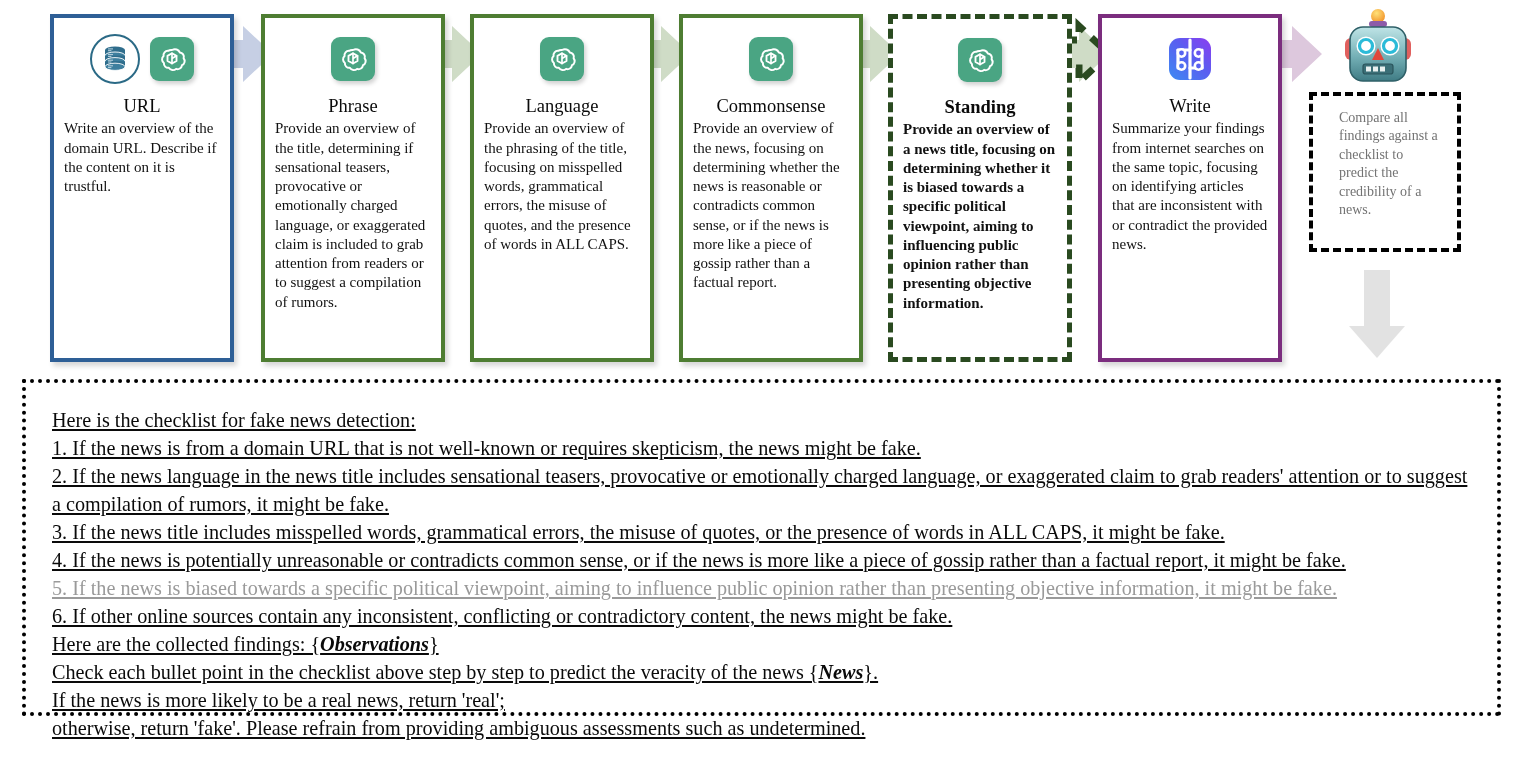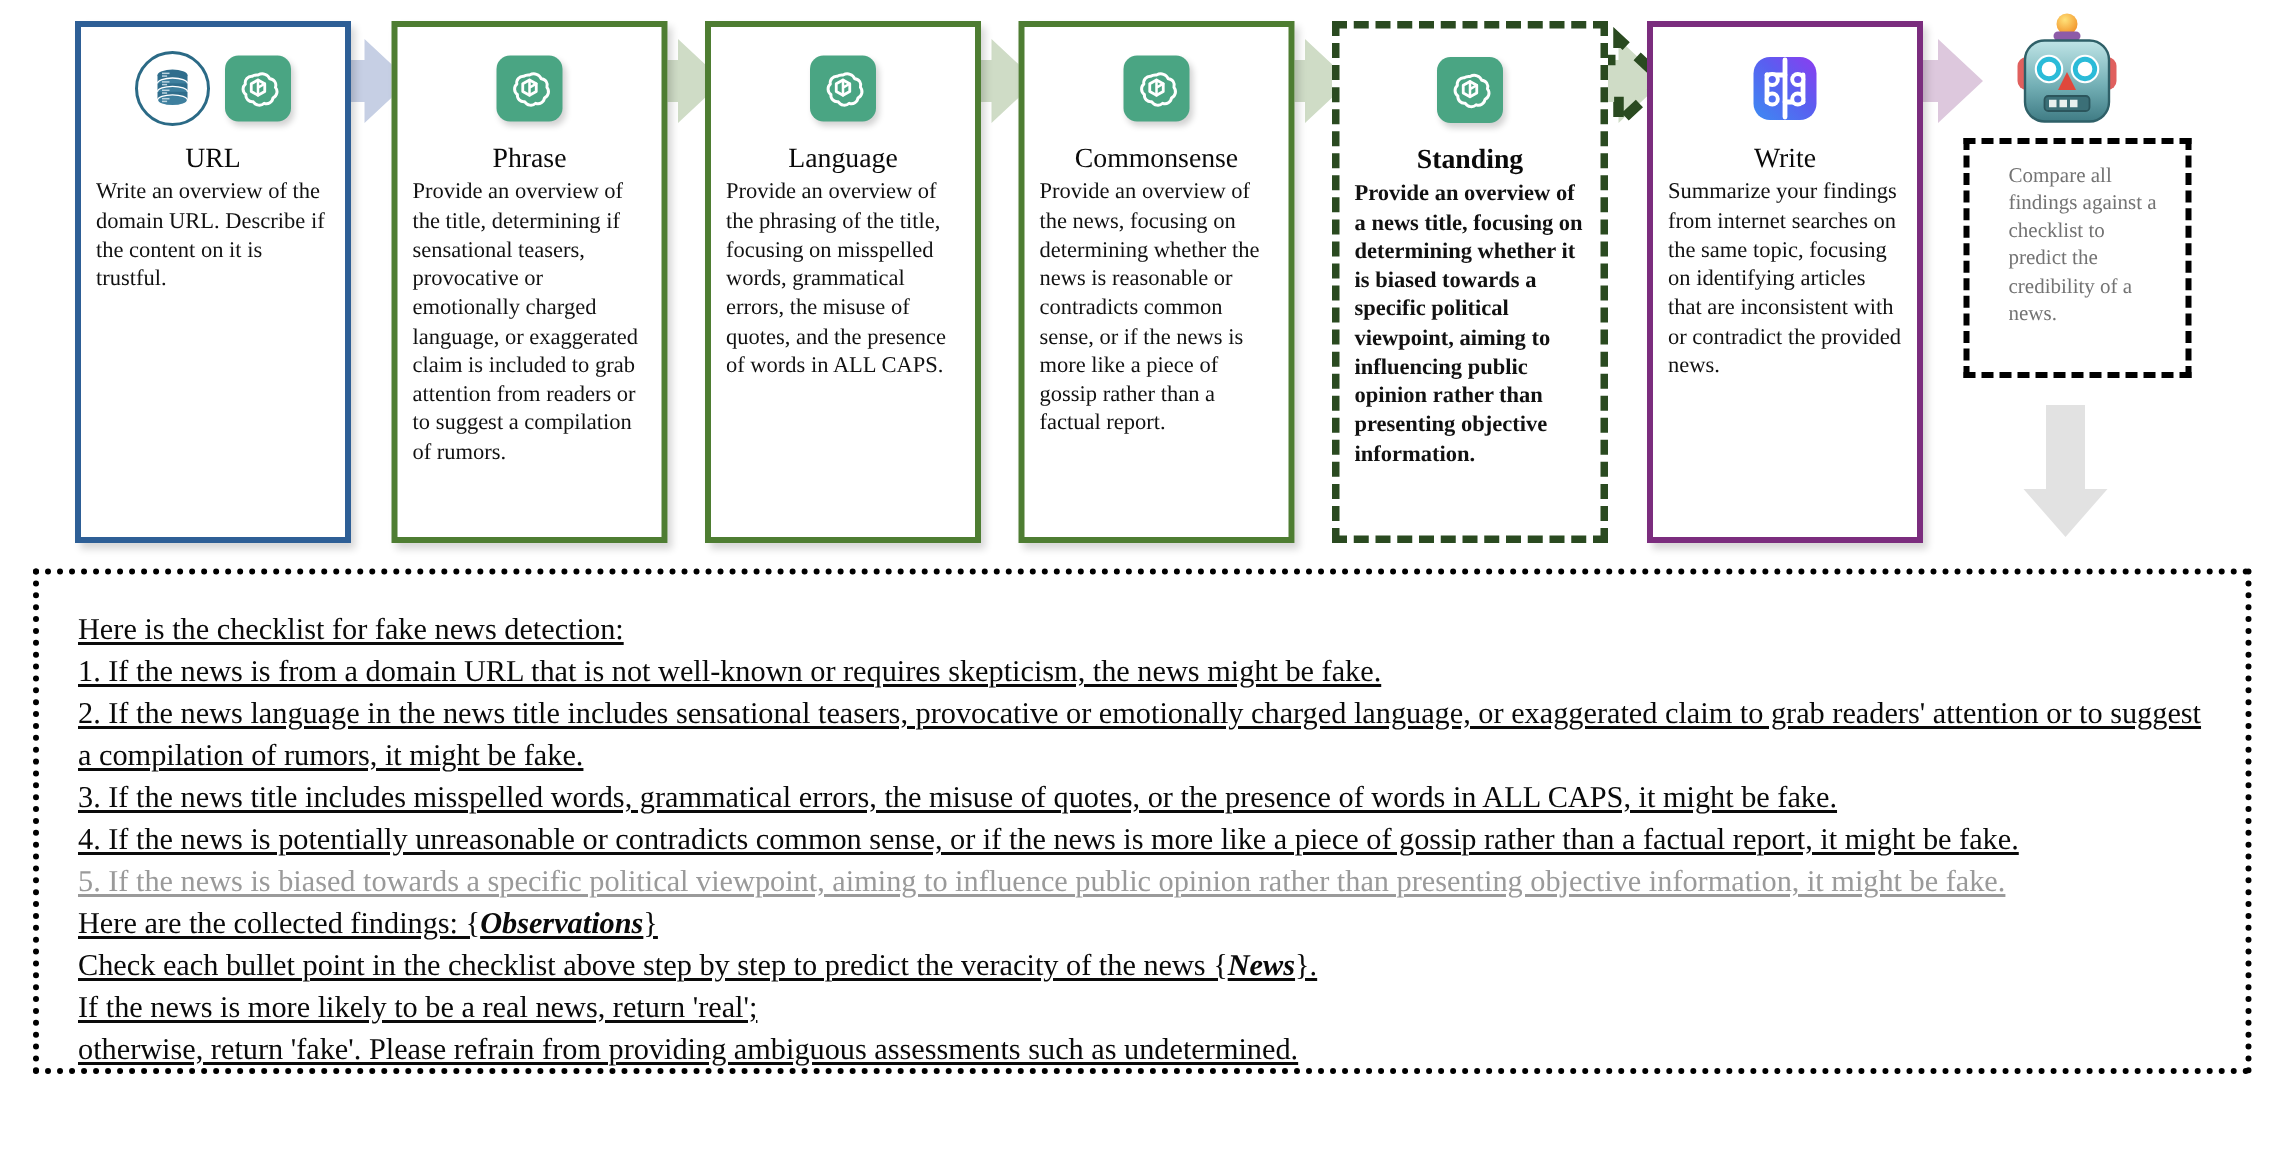--- a/index.html
+++ b/index.html
@@ -336,18 +336,19 @@
 </svg>
 
 <div id="checklist">
   <div id="checklist-inner">
     <p>Here is the checklist for fake news detection:</p>
     <p>1. If the news is from a domain URL that is not well-known or requires skepticism, the news might be fake.</p>
     <p>2. If the news language in the news title includes sensational teasers, provocative or emotionally charged language, or exaggerated claim to grab readers' attention or to suggest a compilation of rumors, it might be fake.</p>
     <p>3. If the news title includes misspelled words, grammatical errors, the misuse of quotes, or the presence of words in ALL CAPS, it might be fake.</p>
     <p>4. If the news is potentially unreasonable or contradicts common sense, or if the news is more like a piece of gossip rather than a factual report, it might be fake.</p>
     <p class="muted">5. If the news is biased towards a specific political viewpoint, aiming to influence public opinion rather than presenting objective information, it might be fake.</p>
+    <p>6. If other online sources contain any inconsistent, conflicting or contradictory content, the news might be fake.</p>
     <p><span>Here are the collected findings: {</span><span class="ph">Observations</span><span>}</span></p>
     <p><span>Check each bullet point in the checklist above step by step to predict the veracity of the news {</span><span class="ph">News</span><span>}.</span></p>
     <p>If the news is more likely to be a real news, return 'real';</p>
     <p>otherwise, return 'fake'. Please refrain from providing ambiguous assessments such as undetermined.</p>
   </div>
 </div>
 
 </body></html>

